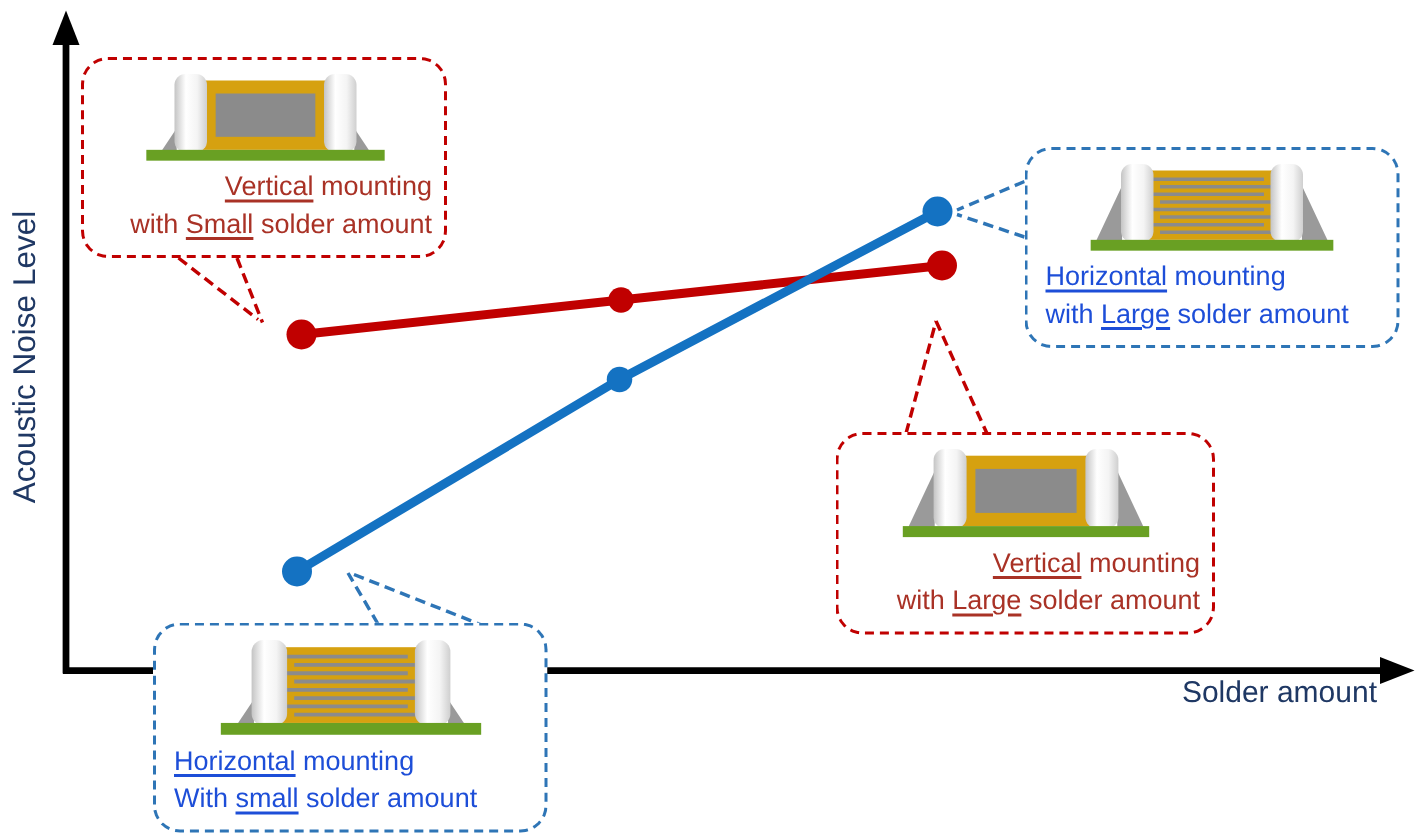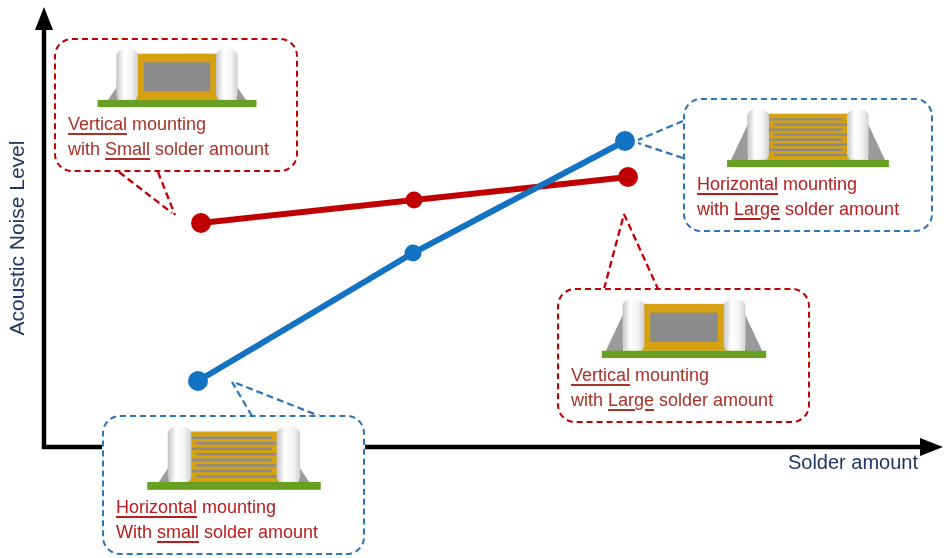--- a/index.html
+++ b/index.html
@@ -16,22 +16,22 @@
   #x-axis-label{left:750px;top:451px;width:168px;font-size:20px;text-align:right;}
   .callout{
     position:absolute;z-index:2;background:#fff;border-radius:18px;
     display:flex;flex-direction:column;box-sizing:border-box;
     padding:4px 8px 8px 8px;
   }
   .callout.red{border:2.5px dashed #C00000;}
   .callout.blue{border:2.5px dashed #2E75B6;}
   .cap-illo{margin:1px auto 0 auto;display:block;}
   .cap-text{font-size:18px;line-height:25px;margin:2px 0 0 4px;}
-  .callout.red .cap-text{color:#A93226;}
-  .callout.blue .cap-text{color:#b91c1c;}
+  .callout.red .cap-text{color:#A93226;text-align:right;}
+  .callout.blue .cap-text{color:#1d4ed8;}
   .cap-line{display:block;white-space:pre;}
   .u{text-decoration:underline;text-underline-offset:3px;text-decoration-thickness:1.5px;}
   #box-vertical-small{left:54px;top:38px;width:244px;height:134px;}
   #box-horizontal-large{left:683px;top:98px;width:250px;height:134px;}
   #box-vertical-large{left:557px;top:288px;width:253px;height:135px;}
   #box-horizontal-small{left:102px;top:415px;width:263px;height:140px;}
 </style>
 </head>
 <body>
 

